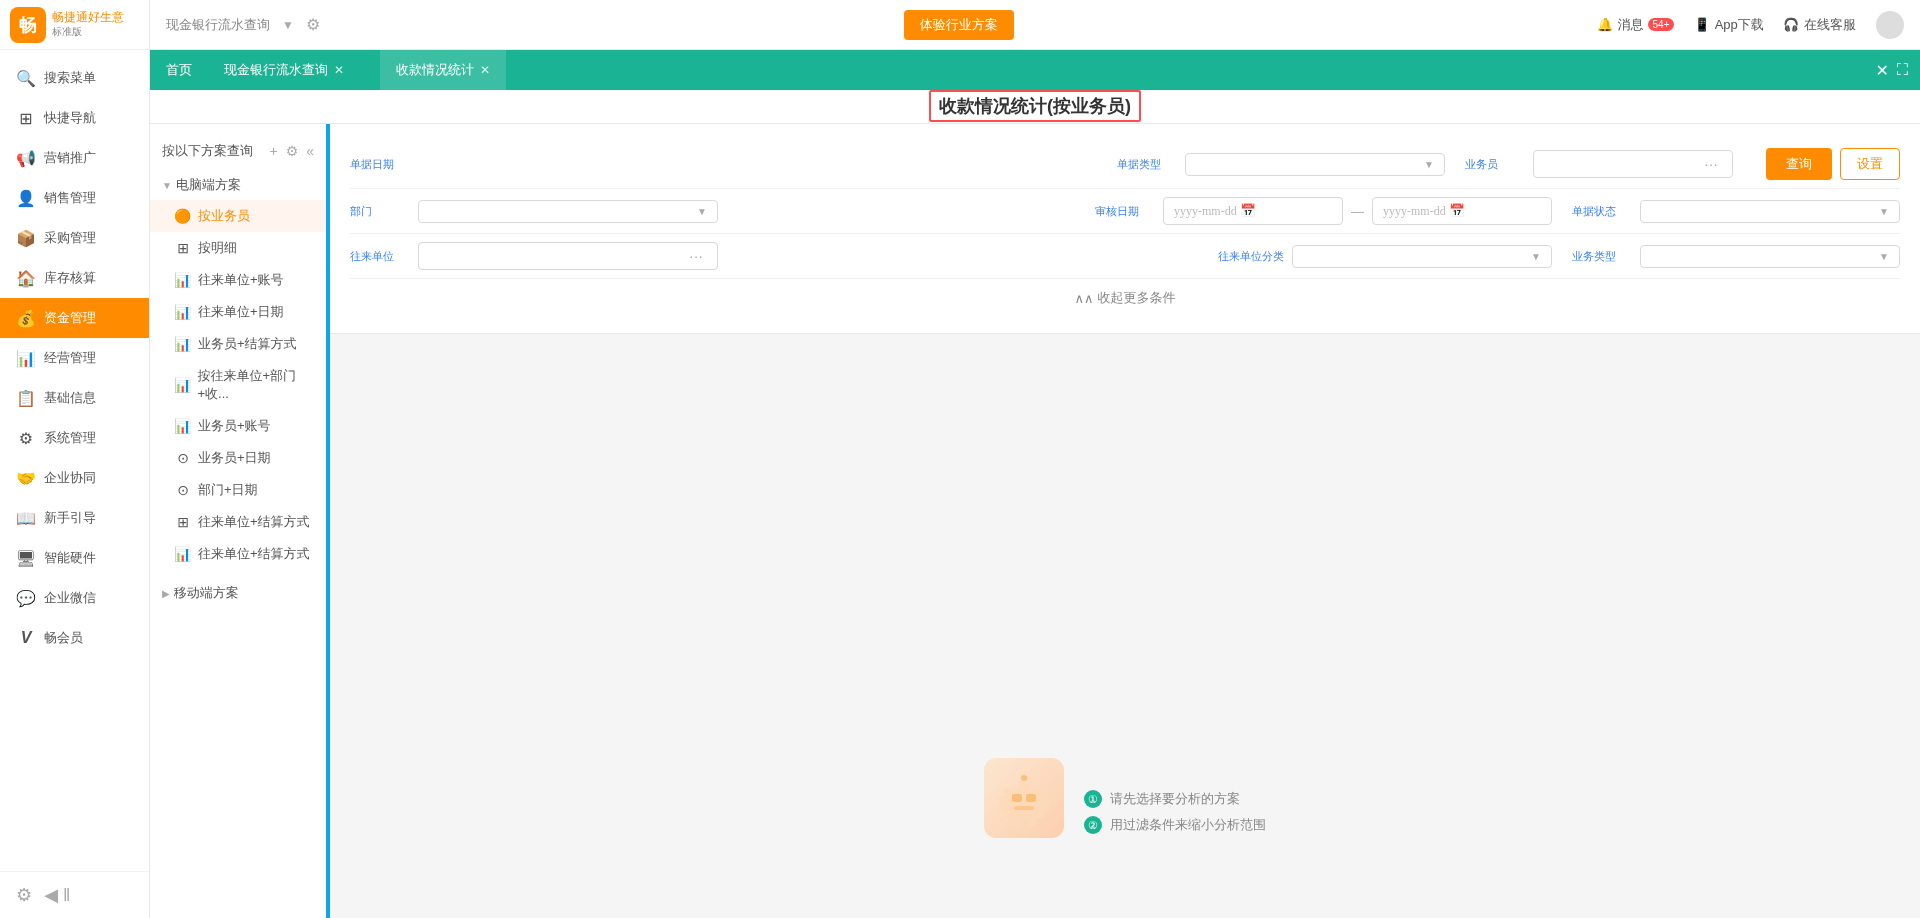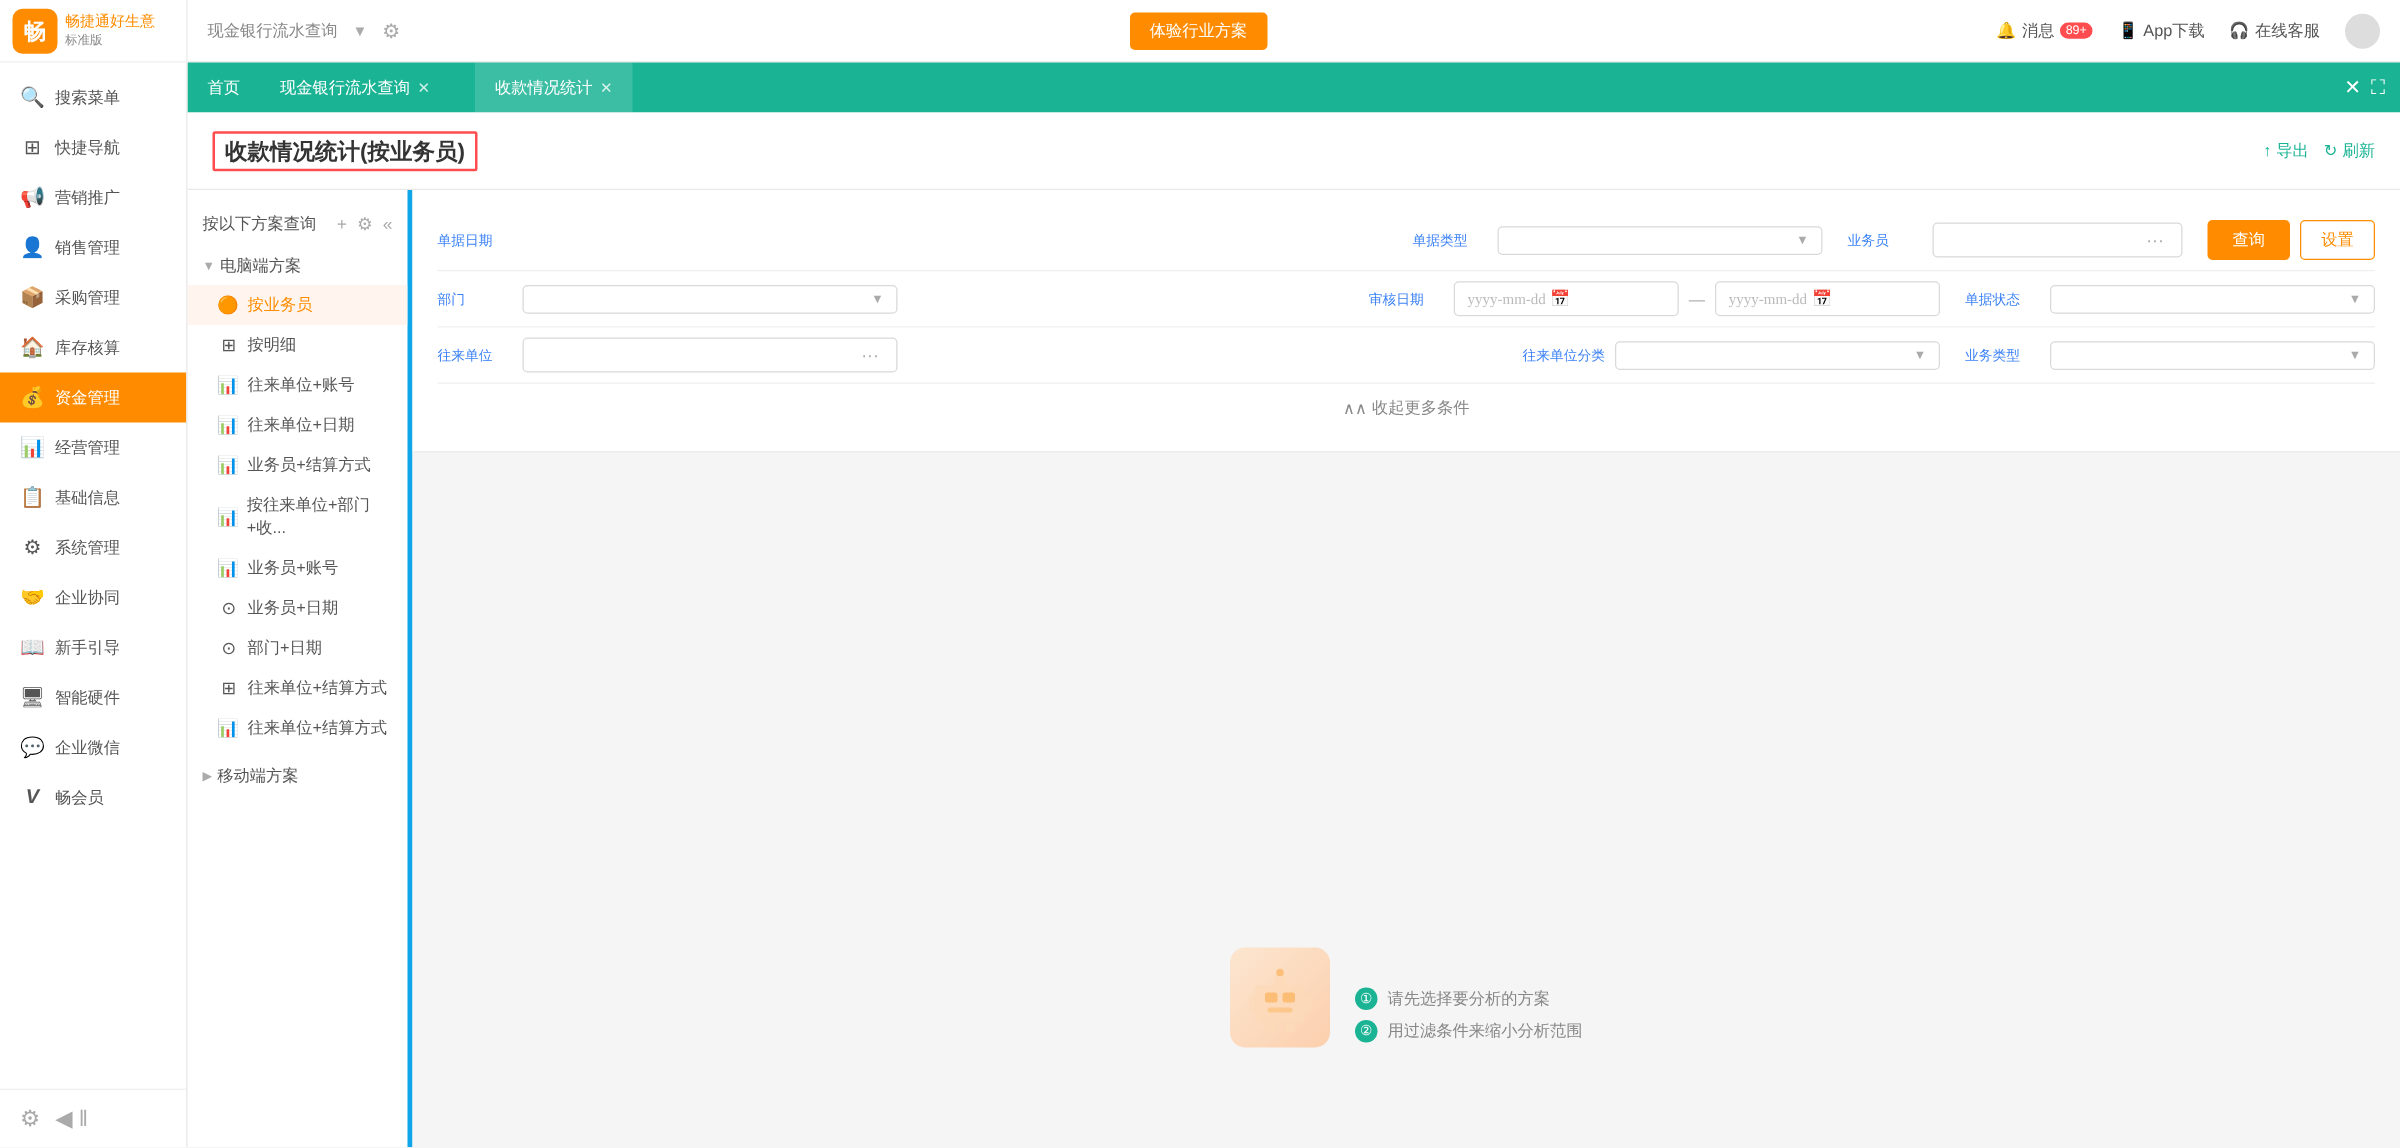--- a/index.html
+++ b/index.html
@@ -35,21 +35,21 @@
     
     .tabbar { height: 40px; background: #1ab394; display: flex; align-items: center; padding: 0; flex-shrink: 0; }
     .tab-item { height: 40px; display: flex; align-items: center; padding: 0 16px; color: white; font-size: 13px; cursor: pointer; position: relative; }
     .tab-item.active { background: rgba(255,255,255,0.15); margin-left: 20px; }
     .tab-close { margin-left: 6px; color: rgba(255,255,255,0.8); font-size: 12px; cursor: pointer; }
     .tab-home { color: white; padding: 0 16px; font-size: 13px; cursor: pointer; }
     .tabbar-right { margin-left: auto; display: flex; align-items: center; gap: 8px; padding-right: 12px; }
     .tabbar-right-icon { color: white; font-size: 16px; cursor: pointer; }
 
     
-    .page-header { height: 62px; background: #fff; border-bottom: 1px solid #e8e8e8; display: flex; align-items: center; padding: 0 20px; justify-content: space-between; }
+    .page-header { height: 34px; background: #fff; border-bottom: 1px solid #e8e8e8; display: flex; align-items: center; padding: 0 20px; justify-content: space-between; flex-direction: column; }
     .page-title { font-size: 18px; font-weight: bold; color: #333; border: 2px solid #ff4d4f; padding: 2px 8px; border-radius: 2px; }
     .page-header-actions { display: flex; gap: 12px; align-items: center; }
     .header-action-btn { display: flex; align-items: center; gap: 4px; color: #1ab394; font-size: 13px; cursor: pointer; border: none; background: none; }
 
     
     .content-area { flex: 1; display: flex; overflow: hidden; }
 
     
     .left-panel { width: 180px; background: #fff; border-right: 4px solid #0ea5e9; padding: 12px 0; flex-shrink: 0; overflow-y: auto; }
     .panel-header { display: flex; align-items: center; justify-content: space-between; padding: 6px 12px; font-size: 13px; color: #555; }
@@ -76,21 +76,21 @@
     .filter-select { display: flex; align-items: center; border: 1px solid #d9d9d9; border-radius: 4px; padding: 5px 10px; min-width: 200px; justify-content: space-between; font-size: 13px; color: #bbb; cursor: pointer; background: white; }
     .filter-select .chevron { color: #aaa; font-size: 10px; }
     .filter-select-wide { min-width: 260px; }
     .filter-input { border: 1px solid #d9d9d9; border-radius: 4px; padding: 5px 10px; min-width: 180px; font-size: 13px; color: #bbb; background: white; display: flex; align-items: center; gap: 4px; font-family: Liberation Serif, serif; }
     .filter-dash { color: #aaa; }
     .collapse-row { display: flex; justify-content: center; padding: 10px; }
     .collapse-btn { color: #888; font-size: 13px; cursor: pointer; display: flex; align-items: center; gap: 4px; border: none; background: none; }
 
     
     .action-btns { display: flex; gap: 8px; align-items: center; }
-    .btn-query { background: #ff8c00; color: white; border: none; padding: 7px 20px; border-radius: 4px; font-size: 13px; cursor: pointer; }
+    .btn-query { background: #ff8c00; color: white; border: none; padding: 7px 20px; border-radius: 4px; font-size: 13px; cursor: pointer; margin-left: 13px; }
     .btn-settings { background: white; color: #ff8c00; border: 1px solid #ff8c00; padding: 6px 16px; border-radius: 4px; font-size: 13px; cursor: pointer; }
 
     
     .content-body { flex: 1; display: flex; flex-direction: column; align-items: center; justify-content: flex-end; padding: 20px; padding-bottom: 80px; }
     .empty-state { display: flex; flex-direction: column; align-items: center; gap: 16px; }
     .empty-icon-box { width: 80px; height: 80px; background: linear-gradient(135deg, #ffe0c0, #ffc090); border-radius: 12px; display: flex; align-items: center; justify-content: center; font-size: 36px; color: #ff8c00; opacity: 0.7; }
     .empty-tips { font-size: 13px; color: #888; line-height: 2; }
     .tip-item { display: flex; align-items: center; gap: 8px; }
     .tip-num { width: 18px; height: 18px; border-radius: 50%; background: #1ab394; color: white; font-size: 11px; display: flex; align-items: center; justify-content: center; flex-shrink: 0; }
 
@@ -191,21 +191,21 @@
     <div class="topbar-left">
       <span class="topbar-breadcrumb">现金银行流水查询</span>
       <span class="topbar-chevron">▼</span>
       <span class="topbar-settings-icon">⚙</span>
     </div>
     <button class="topbar-trial-btn">体验行业方案</button>
     <div class="topbar-right">
       <div class="msg-item">
         <span>🔔</span>
         <span>消息</span>
-        <span class="badge">89+</span>
+        <span class="badge">54+</span>
       </div>
       <div class="msg-item">
         <span>📱</span>
         <span>App下载</span>
       </div>
       <div class="msg-item">
         <span>🎧</span>
         <span>在线客服</span>
       </div>
       <div class="topbar-user">

